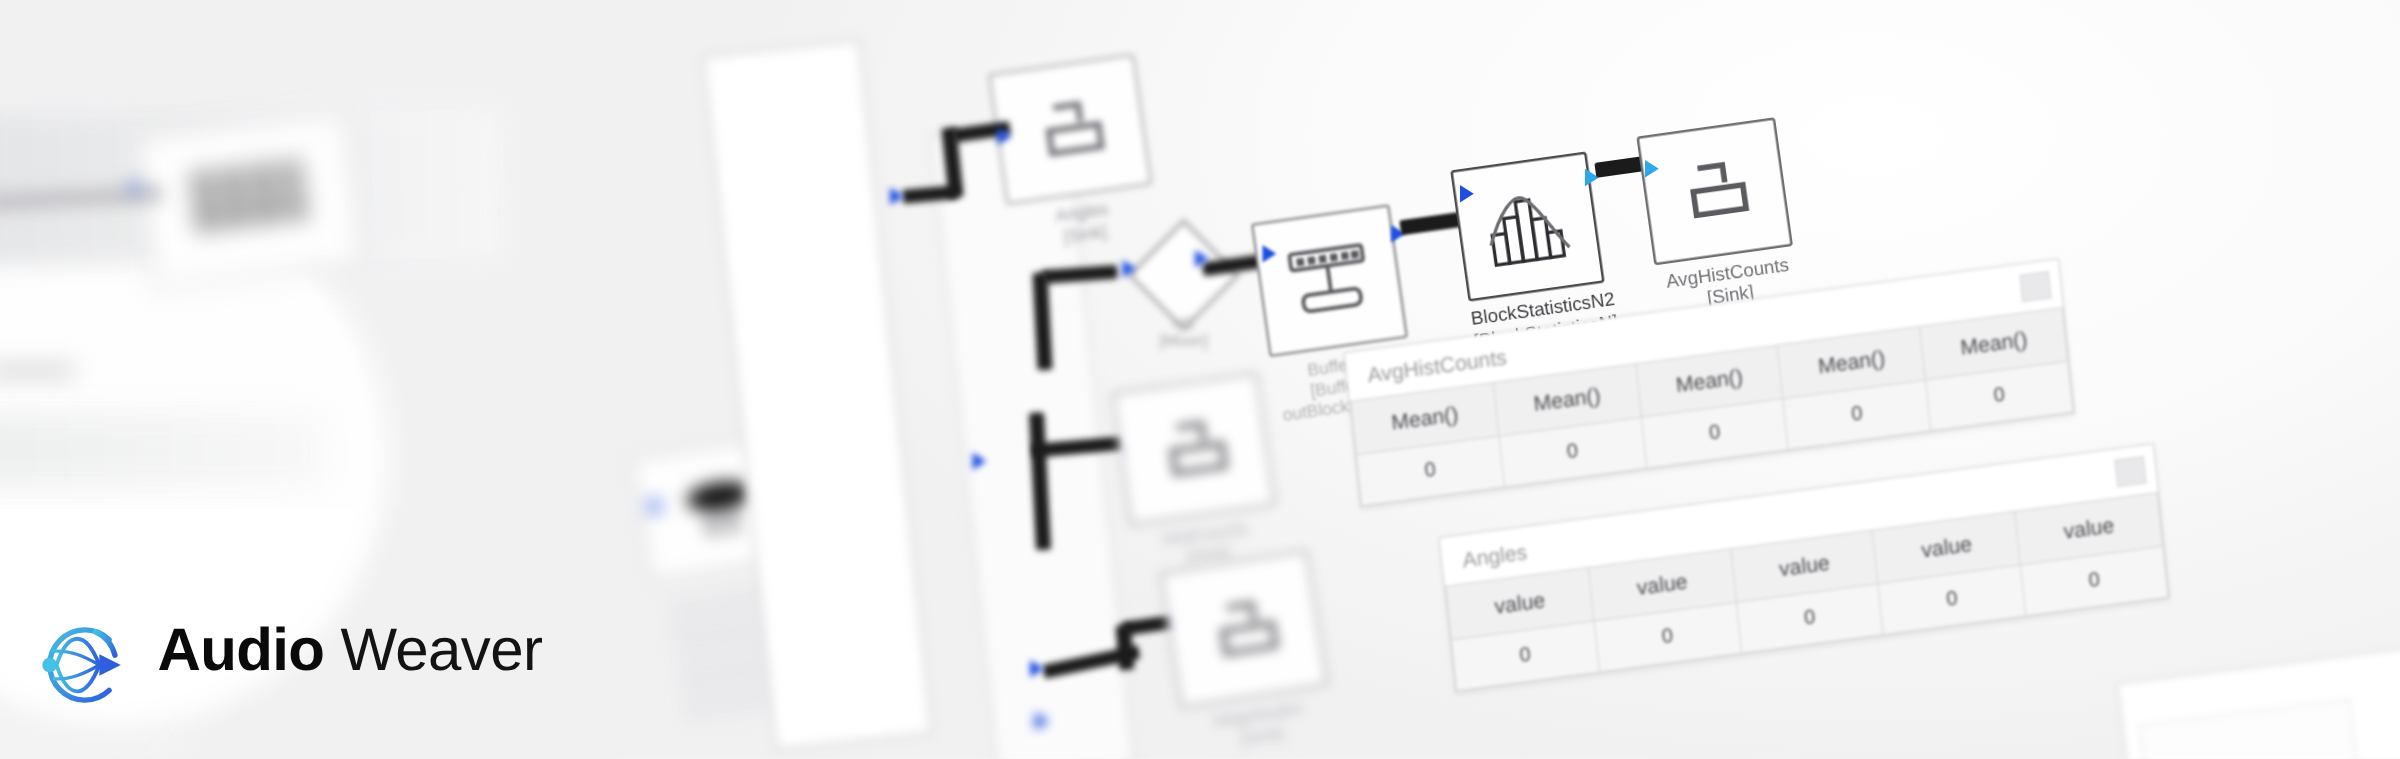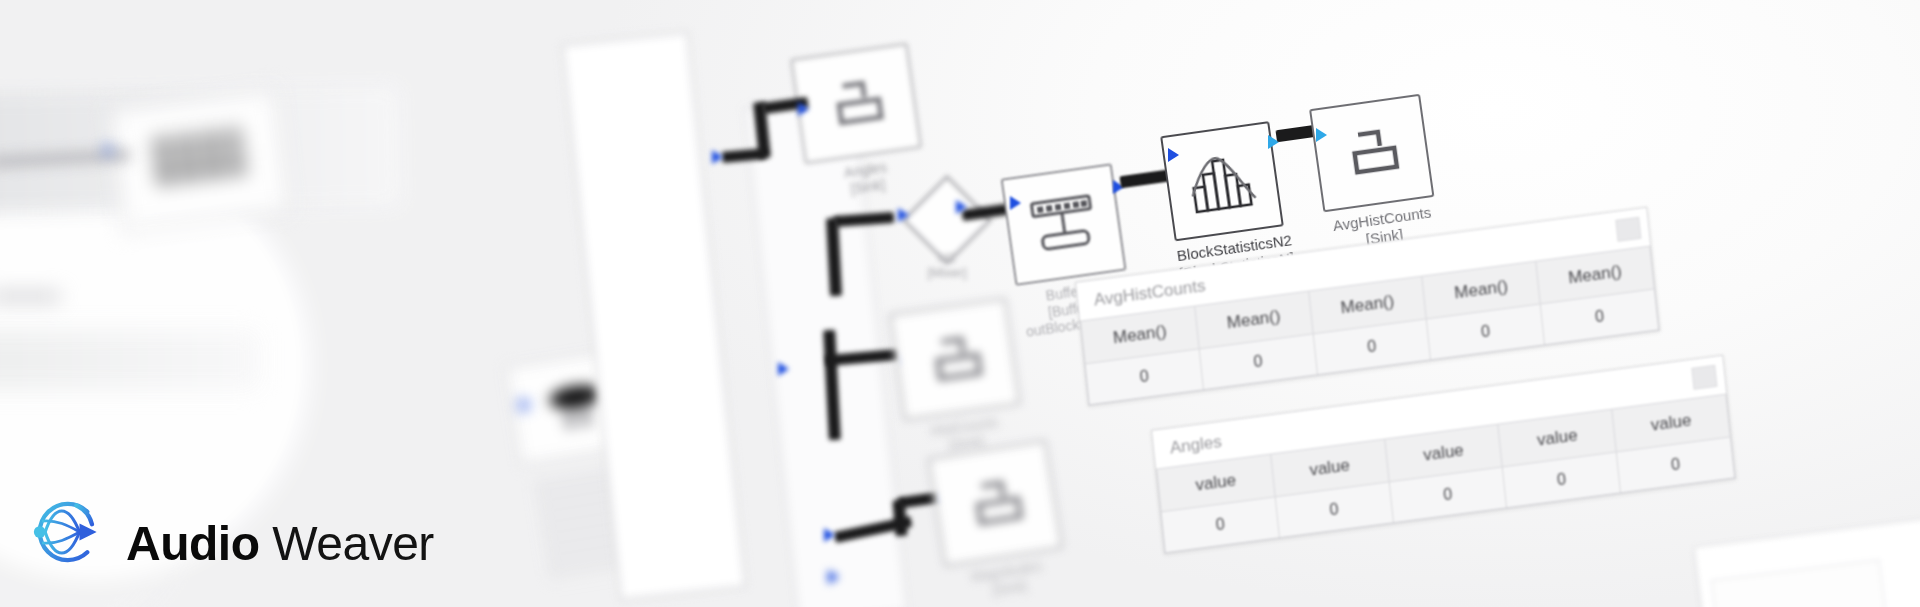--- a/index.html
+++ b/index.html
@@ -48,21 +48,21 @@
   .tbl-title{font-size:17px;color:#9a9a9e;padding:10px 0 8px 16px;background:#fff;}
   table.grid{border-collapse:collapse;width:100%;background:#f4f4f5;}
   table.grid th,table.grid td{border:1px solid #d9d9dc;color:#4a4a4e;font-weight:400;
       font-size:17px;text-align:center;padding:11px 6px;white-space:nowrap;}
   table.grid th{background:#f0f0f1;}
   table.grid td{background:#f6f6f7;font-size:16px;}
   .tbl-close{position:absolute;right:8px;top:8px;width:22px;height:20px;background:#e9e9eb;
              border:1px solid #dcdcdf;}
 
   
-  #logo{position:absolute;left:28px;bottom:36px;display:flex;align-items:flex-end;gap:20px;}
+  #logo{position:absolute;left:28px;bottom:36px;display:flex;align-items:flex-start;gap:20px;}
   #logo .mark{width:78px;height:78px;flex:0 0 78px;}
   #logo .wordmark{font-size:48px;letter-spacing:-0.5px;white-space:nowrap;}
   #logo .wm-bold{font-weight:700;color:#0a0a0a;}
   #logo .wm-light{font-weight:300;color:#131313;}
 </style>
 </head>
 <body>
 
 <div id="stage">
 

